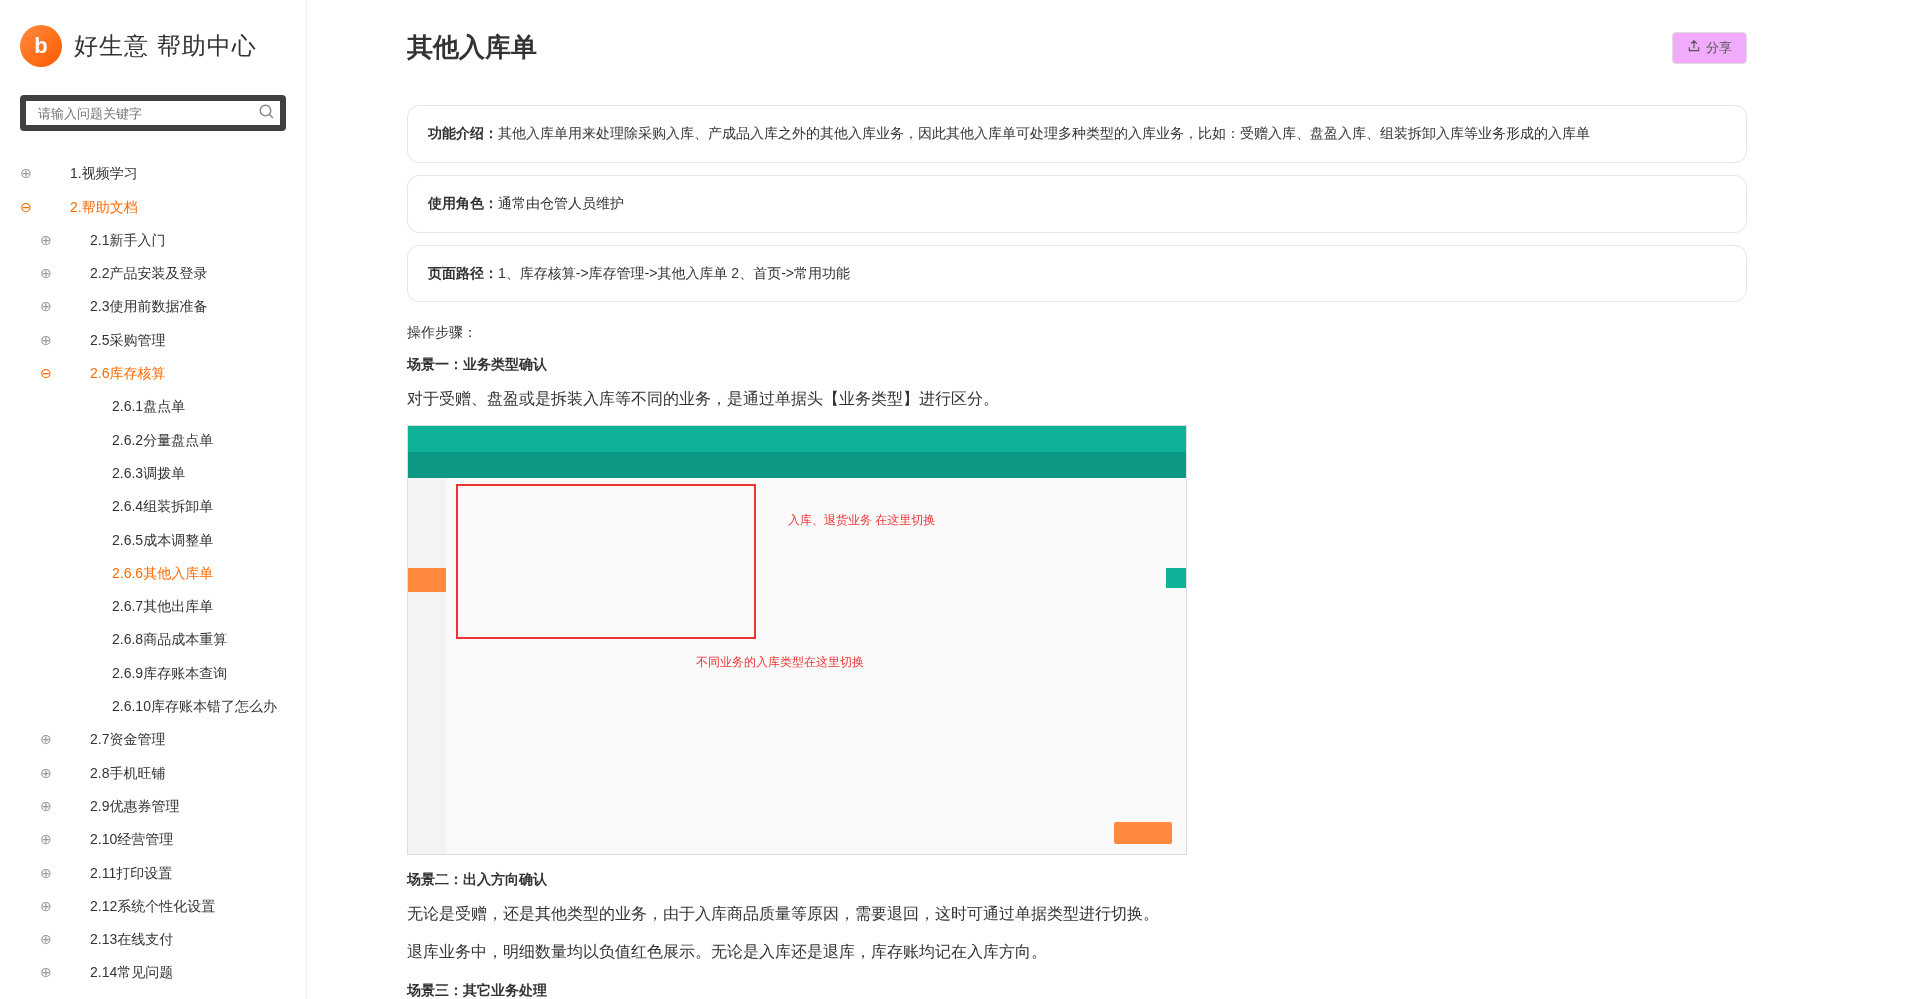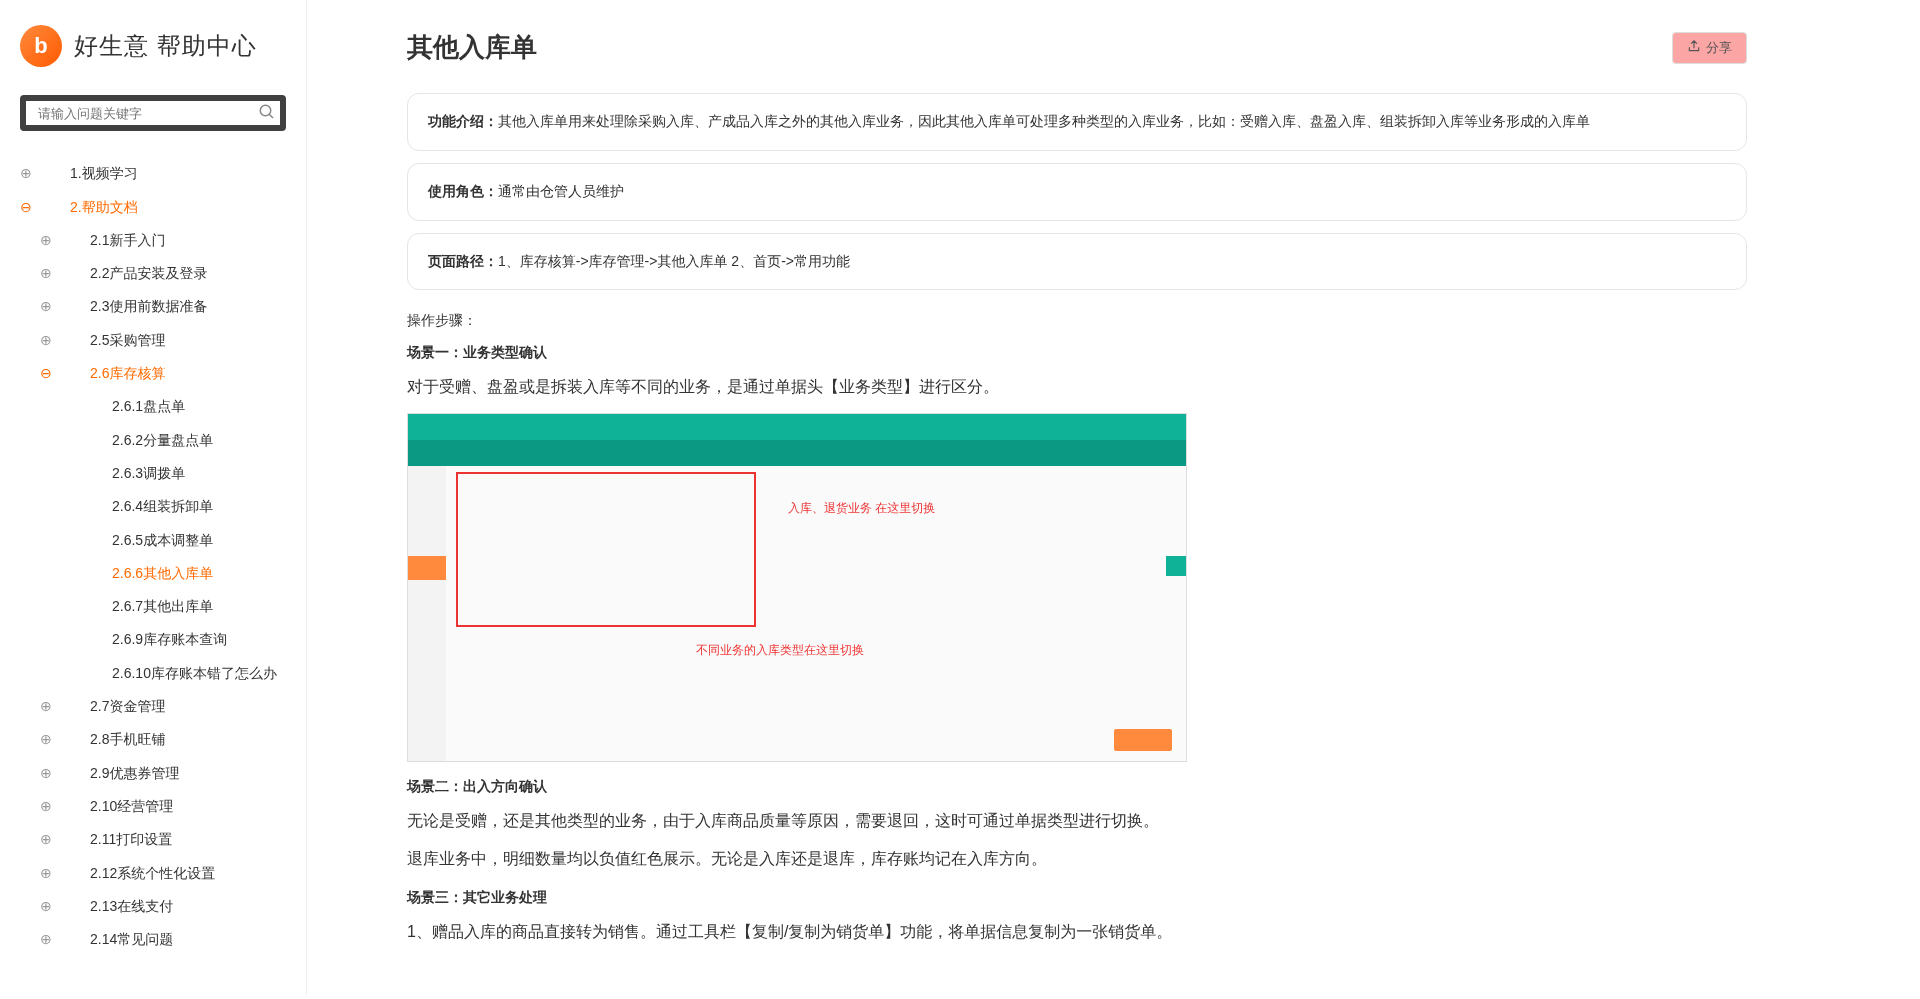--- a/index.html
+++ b/index.html
@@ -16,29 +16,29 @@
 .nav li { line-height: 32px; cursor: pointer; }
 .nav-l1 { padding-left: 0; }
 .nav-l2 { padding-left: 20px; }
 .nav-l3 { padding-left: 60px; }
 .nav .toggle { display:inline-block; width:18px; color:#999; font-size:14px; vertical-align:middle; }
 .nav .toggle-minus { color:#ff6a00; }
 .nav-label { vertical-align: middle; margin-left: 32px; }
 .nav .active { color:#ff6a00; }
 .nav .orange { color:#ff6a00; }
 .main { flex: 1; padding: 30px 60px 40px 100px; max-width: 1500px; }
-.title-row { display:flex; justify-content:space-between; align-items:center; margin-bottom:28px; }
+.title-row { display:flex; justify-content:space-between; align-items:center; margin-bottom:40px; }
 h1.page-title { font-size: 26px; font-weight:600; }
-.share-btn { border:1px solid #ddd; background:#fca5a5; padding:6px 14px; border-radius:4px; font-size:13px; cursor:pointer; display:flex; align-items:center; gap:5px; color:#555;}
+.share-btn { border:1px solid #ddd; background:#f0abfc; padding:6px 14px; border-radius:4px; font-size:13px; cursor:pointer; display:flex; align-items:center; gap:5px; color:#555;}
 .info-box { border:1px solid #e5e5e5; border-radius:12px; padding:16px 20px; margin-bottom:12px; font-size:14px; line-height:1.7; }
 .info-box b { font-weight:600; }
 .section-head { font-size:14px; margin:22px 0 14px; }
 .scene { font-weight:600; margin:14px 0 10px; }
 .body-text { font-size:16px; line-height:1.9; margin-bottom:8px; }
-.screenshot-placeholder { width:780px; height:349px; border:1px solid #ddd; background:#fafafa; margin:10px 0 16px; display:flex; align-items:center; justify-content:center; color:#bbb; font-size:13px; position:relative; overflow:hidden;}
+.screenshot-placeholder { width:780px; height:430px; border:1px solid #ddd; background:#fafafa; margin:10px 0 16px; display:flex; align-items:center; justify-content:center; color:#bbb; font-size:13px; position:relative; overflow:hidden;}
 .sp-header { position:absolute; top:0; left:0; right:0; height:26px; background:#0fb197; }
 .sp-tabbar { position:absolute; top:26px; left:0; right:0; height:26px; background:#0c9984; }
 .sp-sidebar { position:absolute; top:52px; left:0; width:38px; bottom:0; background:#f3f3f3; }
 .sp-orange { position:absolute; top:142px; left:0; width:38px; height:24px; background:#ff8a3d; }
 .sp-redbox { position:absolute; top:58px; left:48px; width:300px; height:155px; border:2px solid #e33; }
 .sp-annot1 { position:absolute; top:86px; left:380px; color:#e33; font-size:12px; }
 .sp-annot2 { position:absolute; top:228px; left:288px; color:#e33; font-size:12px; }
 .sp-savebtn { position:absolute; bottom:10px; right:14px; width:58px; height:22px; background:#ff8a3d; border-radius:2px;}
 .sp-bluebar { position:absolute; top:142px; right:0; width:20px; height:20px; background:#0fb197;}
 </style>
@@ -68,20 +68,21 @@
       <li class="nav-l2"><span class="toggle">⊕</span><span class="nav-label">2.3使用前数据准备</span></li>
       <li class="nav-l2"><span class="toggle">⊕</span><span class="nav-label">2.5采购管理</span></li>
       <li class="nav-l2 orange"><span class="toggle toggle-minus">⊖</span><span class="nav-label">2.6库存核算</span></li>
       <li class="nav-l3"><span class="nav-label">2.6.1盘点单</span></li>
       <li class="nav-l3"><span class="nav-label">2.6.2分量盘点单</span></li>
       <li class="nav-l3"><span class="nav-label">2.6.3调拨单</span></li>
       <li class="nav-l3"><span class="nav-label">2.6.4组装拆卸单</span></li>
       <li class="nav-l3"><span class="nav-label">2.6.5成本调整单</span></li>
       <li class="nav-l3 active"><span class="nav-label">2.6.6其他入库单</span></li>
       <li class="nav-l3"><span class="nav-label">2.6.7其他出库单</span></li>
+      <li class="nav-l3"><span class="nav-label">2.6.8商品成本重算</span></li>
       <li class="nav-l3"><span class="nav-label">2.6.9库存账本查询</span></li>
       <li class="nav-l3"><span class="nav-label">2.6.10库存账本错了怎么办</span></li>
       <li class="nav-l2"><span class="toggle">⊕</span><span class="nav-label">2.7资金管理</span></li>
       <li class="nav-l2"><span class="toggle">⊕</span><span class="nav-label">2.8手机旺铺</span></li>
       <li class="nav-l2"><span class="toggle">⊕</span><span class="nav-label">2.9优惠券管理</span></li>
       <li class="nav-l2"><span class="toggle">⊕</span><span class="nav-label">2.10经营管理</span></li>
       <li class="nav-l2"><span class="toggle">⊕</span><span class="nav-label">2.11打印设置</span></li>
       <li class="nav-l2"><span class="toggle">⊕</span><span class="nav-label">2.12系统个性化设置</span></li>
       <li class="nav-l2"><span class="toggle">⊕</span><span class="nav-label">2.13在线支付</span></li>
       <li class="nav-l2"><span class="toggle">⊕</span><span class="nav-label">2.14常见问题</span></li>

